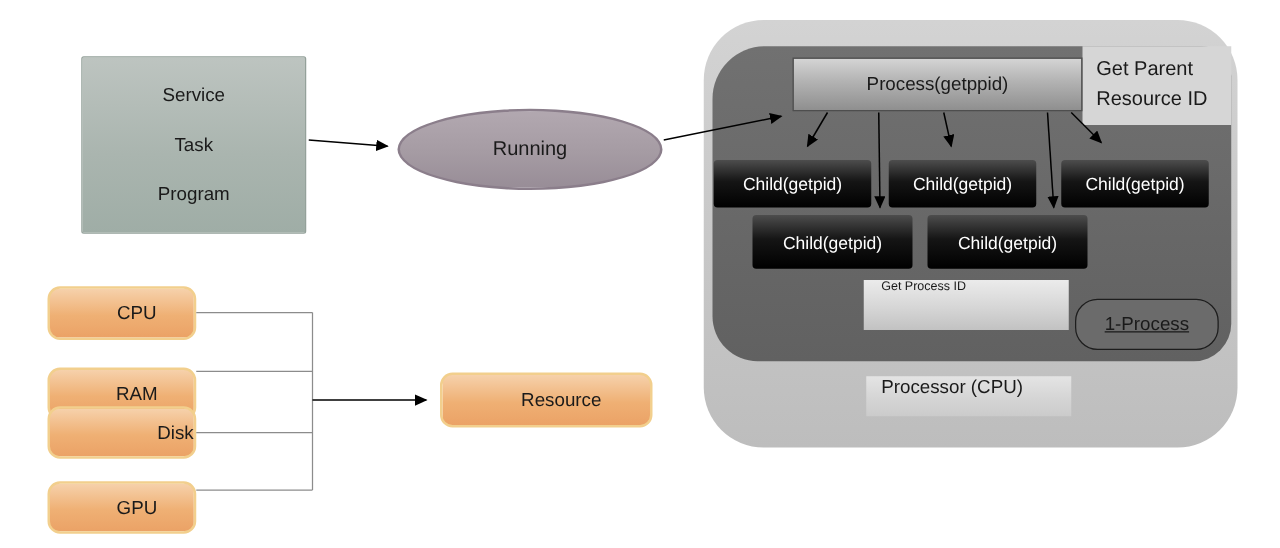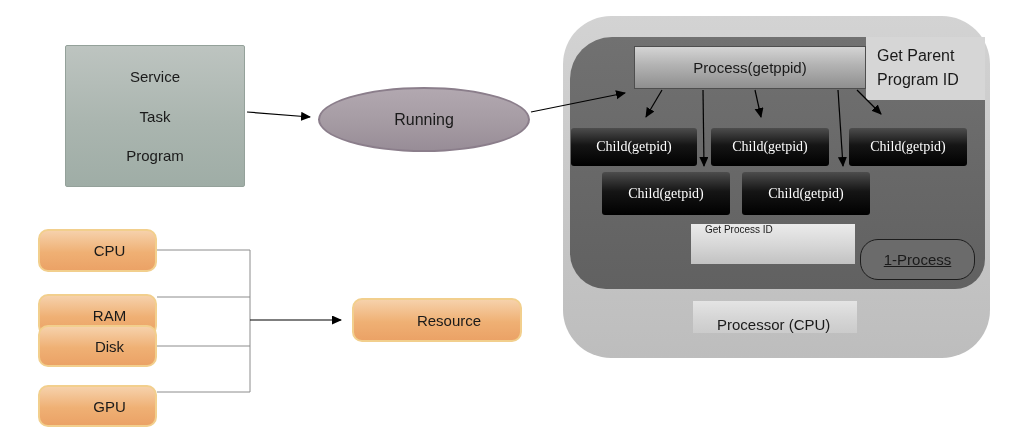--- a/index.html
+++ b/index.html
@@ -40,50 +40,50 @@
     left:866px;top:37px;width:119px;height:63px;background:#d6d6d6;
     font-size:16px;line-height:24px;padding:7px 6px 16px 11px;
   }
   .parent-process-box{
     left:634px;top:46px;width:232px;height:43px;
     background:linear-gradient(180deg,#d4d4d4 0%,#b2b2b2 45%,#8f8f8f 100%);
     border:1px solid #4e4e4e;font-size:15px;
   }
   .child-box{
     background:linear-gradient(180deg,#4d4d4d 0%,#151515 45%,#000000 100%);
-    color:#ffffff;font-size:14px;border-radius:3px;font-family:Liberation Serif, serif;
+    color:#ffffff;font-size:14px;border-radius:3px;
   }
   .child-1{left:571px;top:128px;width:126px;height:38px;}
   .child-2{left:711px;top:128px;width:118px;height:38px;}
   .child-3{left:849px;top:128px;width:118px;height:38px;}
   .child-4{left:602px;top:172px;width:128px;height:43px;}
   .child-5{left:742px;top:172px;width:128px;height:43px;}
   .get-process-box{
     left:691px;top:224px;width:164px;height:40px;
     background:linear-gradient(180deg,#ebebeb 0%,#d6d6d6 55%,#c2c2c2 100%);
     font-size:10px;display:flex;align-items:flex-start;padding-left:14px;
   }
   .one-process-badge{
     left:860px;top:239px;width:115px;height:41px;border-radius:18px;
     background:#6b6b6b;border:1.5px solid #1d1d1d;font-size:15px;text-decoration:underline;
   }
   .processor-cpu-label{
     left:693px;top:301px;width:164px;height:32px;
     background:linear-gradient(180deg,#e4e4e4 0%,#d5d5d5 55%,#cbcbcb 100%);
-    font-size:15px;display:flex;align-items:flex-end;padding-left:24px;
+    font-size:15px;display:flex;align-items:flex-start;padding-left:12px;
   }
 
   
   .orange-box{
     background:linear-gradient(180deg,#f6d1ab 0%,#efb074 55%,#eba266 100%);
     border:2px solid #f2cf8d;border-radius:10px;font-size:15px;padding-left:24px;
   }
   .res-cpu{left:38px;top:229px;width:119px;height:43px;}
   .res-ram{left:38px;top:277px;width:119px;height:42px;margin-top:17px;}
-  .res-disk{left:38px;top:325px;width:119px;height:42px;}
+  .res-disk{left:38px;top:325px;width:119px;height:42px;justify-content:flex-end;}
   .res-gpu{left:38px;top:371px;width:119px;height:42px;margin-top:14px;}
   .resource-box{left:352px;top:298px;width:170px;height:44px;}
 
   .overlay{position:absolute;left:0;top:0;width:1024px;height:438px;pointer-events:none;}
 </style>
 </head>
 <body>
 
 <div class="canvas">
 
@@ -95,21 +95,21 @@
 
   <div class="abs center running-ellipse">
     <span>Running</span>
   </div>
 
   <div class="abs processor-outer"></div>
   <div class="abs processor-inner"></div>
 
   <div class="abs get-parent-patch">
     <div>Get Parent</div>
-    <div>Program ID</div>
+    <div>Resource ID</div>
   </div>
 
   <div class="abs center parent-process-box">
     <span>Process(getppid)</span>
   </div>
 
   <div class="abs center child-box child-1">
     <span>Child(getpid)</span>
   </div>
   <div class="abs center child-box child-2">

